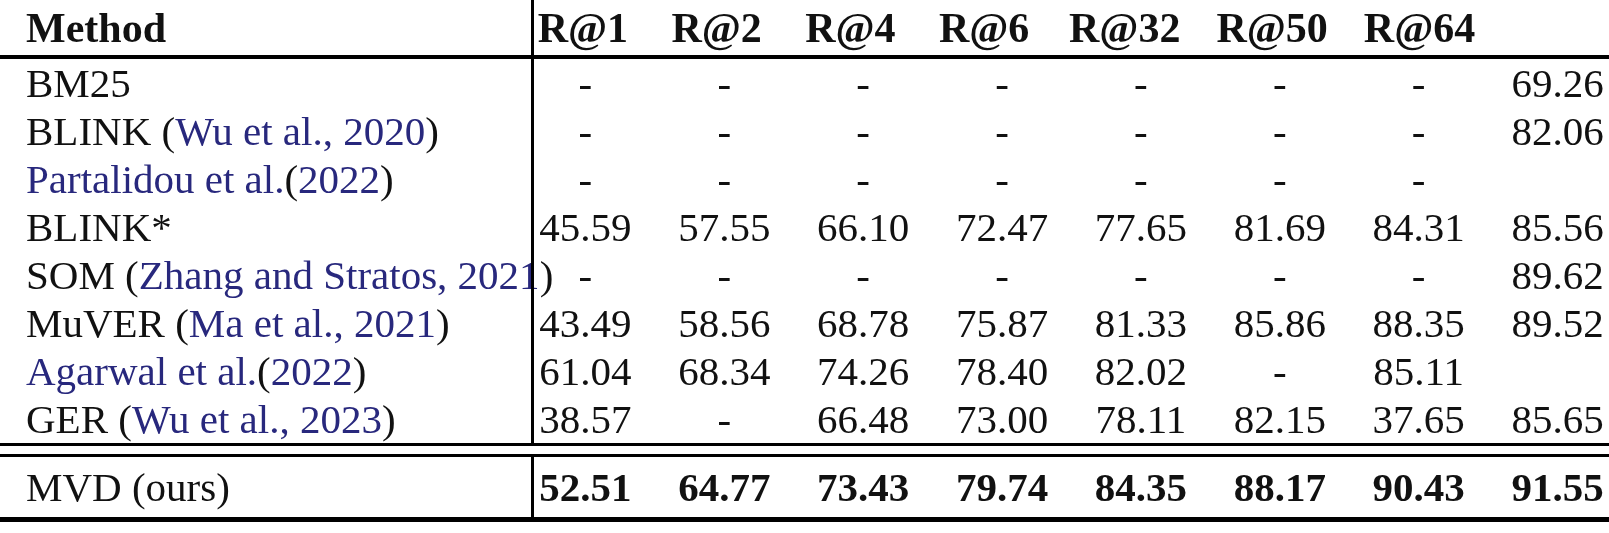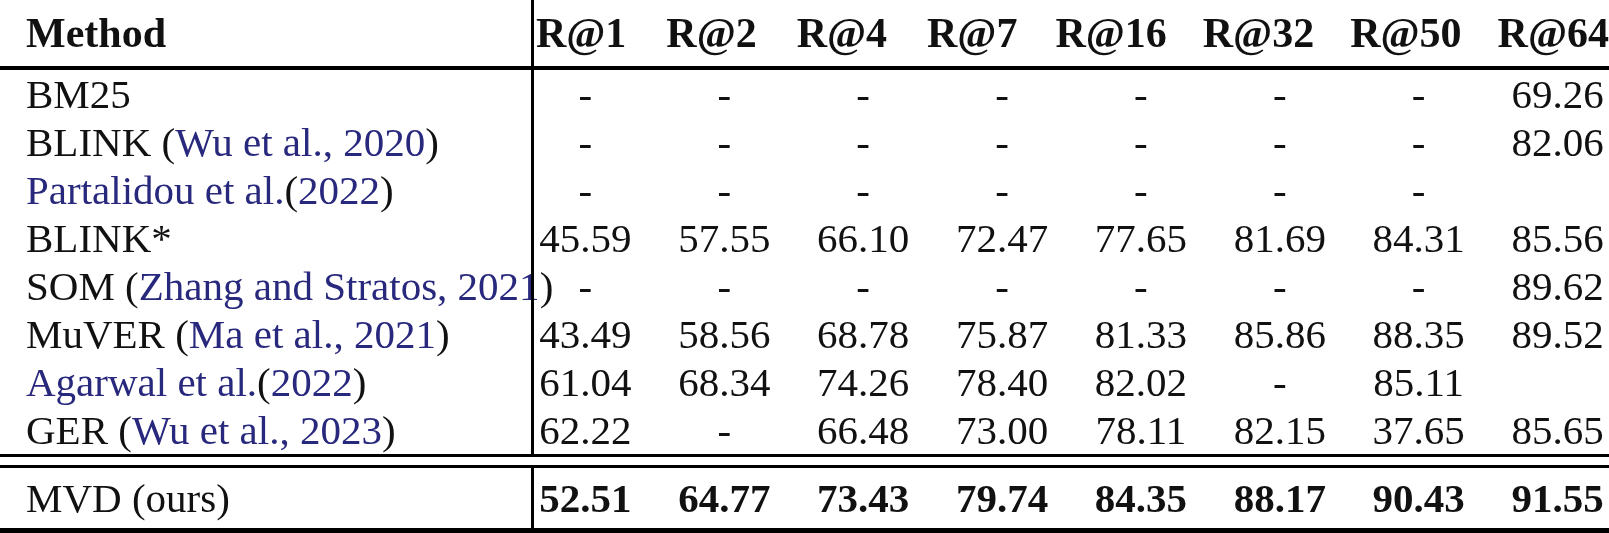--- a/index.html
+++ b/index.html
@@ -11,21 +11,21 @@
   .trow{display:flex;align-items:stretch;}
   .method-cell{
     width:531px;box-sizing:border-box;padding-left:26px;
     font-size:41px;display:flex;align-items:center;white-space:nowrap;
   }
   .data-cells{
     flex:1;display:grid;grid-template-columns:repeat(8,1fr);
     border-left:3px solid #000;align-items:center;gap:36px;
   }
   .cell{text-align:center;font-size:41px;line-height:1;}
-  .header-row{height:66px;}
+  .header-row{height:55px;}
   .header-row .method-cell,.header-row .cell{font-weight:bold;font-size:42px;}
   .body-row{height:48px;}
   .hrule{height:4px;background:#000;flex:none;}
   .double-rule{
     height:14px;flex:none;box-sizing:border-box;
     border-top:3px solid #000;border-bottom:3px solid #000;background:#fff;
   }
   .mvd-row{height:60px;}
   .mvd-row .cell{font-weight:bold;}
   .bottom-rule{height:5px;background:#000;flex:none;}
@@ -35,22 +35,21 @@
 </head>
 <body>
 
 <div class="page">
   <div class="trow header-row">
     <div class="method-cell">Method</div>
     <div class="data-cells" id="header-cells">
         <div class="cell">R@1</div>
         <div class="cell">R@2</div>
         <div class="cell">R@4</div>
-        <div class="cell">R@7</div>
-        <div class="cell">R@16</div>
+        <div class="cell">R@6</div>
         <div class="cell">R@32</div>
         <div class="cell">R@50</div>
         <div class="cell">R@64</div>
       </div>
   </div>
 
   <div class="hrule"></div>
 
   <div id="table-body">
       <div class="trow body-row">
@@ -168,21 +167,21 @@
           <div class="cell">85.11</div>
         </div>
       </div>
       <div class="trow body-row">
         <div class="method-cell">
           <span>GER (</span>
           <span class="citation">Wu et al., 2023</span>
           <span>)</span>
         </div>
         <div class="data-cells">
-          <div class="cell">62.22</div>
+          <div class="cell">38.57</div>
           <div class="cell">-</div>
           <div class="cell">66.48</div>
           <div class="cell">73.00</div>
           <div class="cell">78.11</div>
           <div class="cell">82.15</div>
           <div class="cell">37.65</div>
           <div class="cell">85.65</div>
         </div>
       </div>
     </div>

